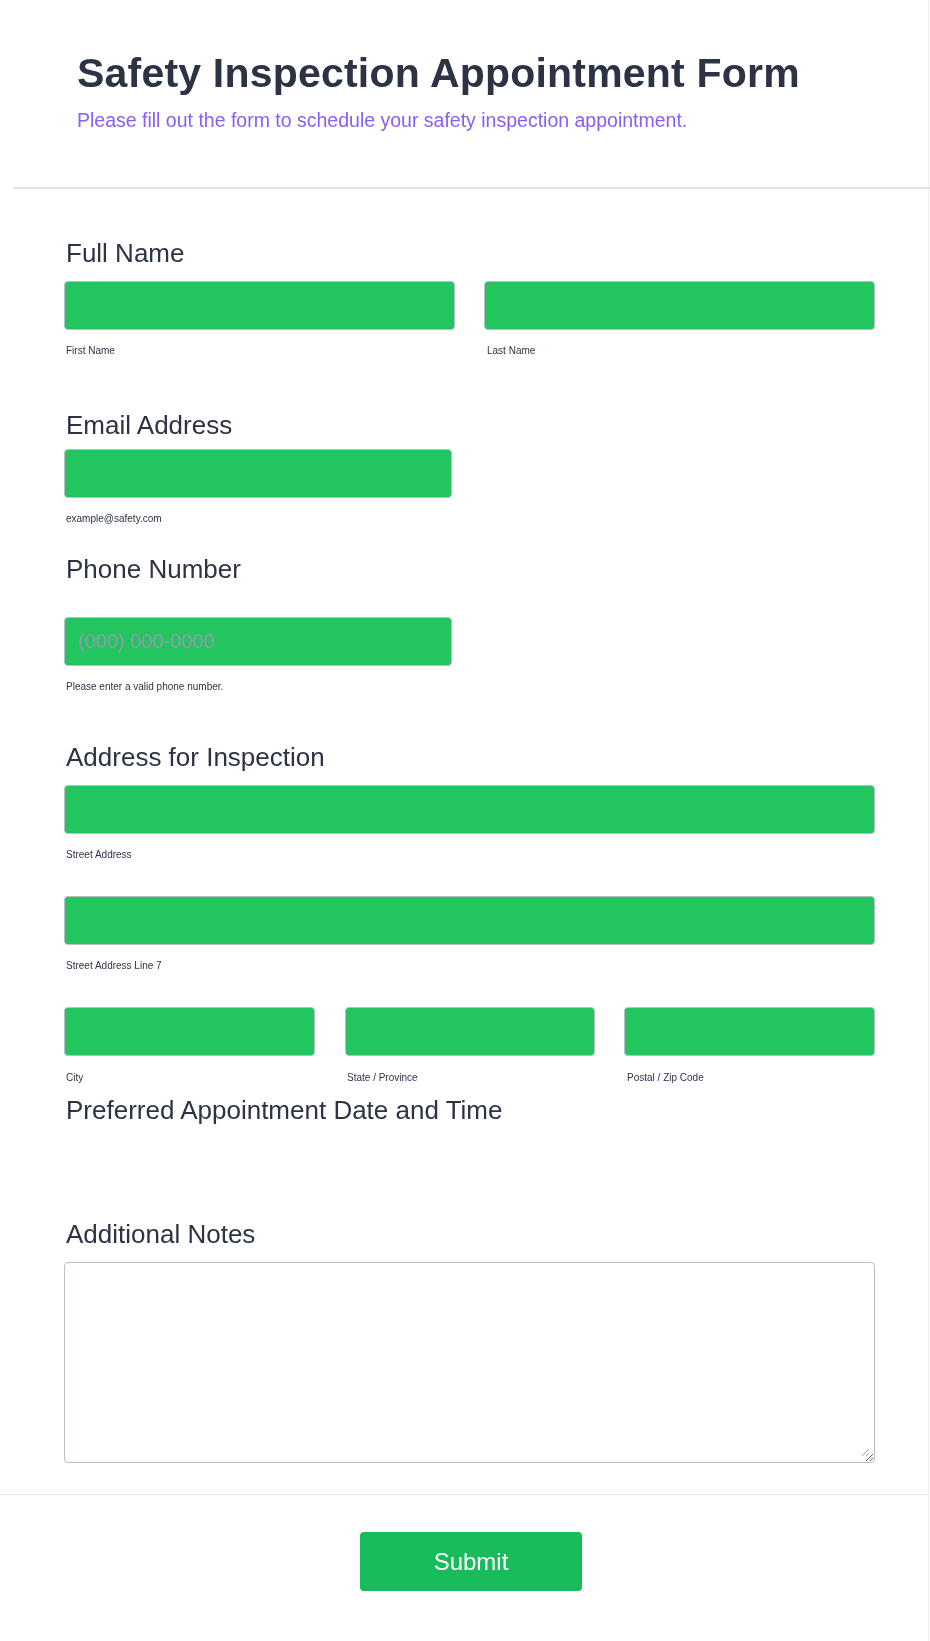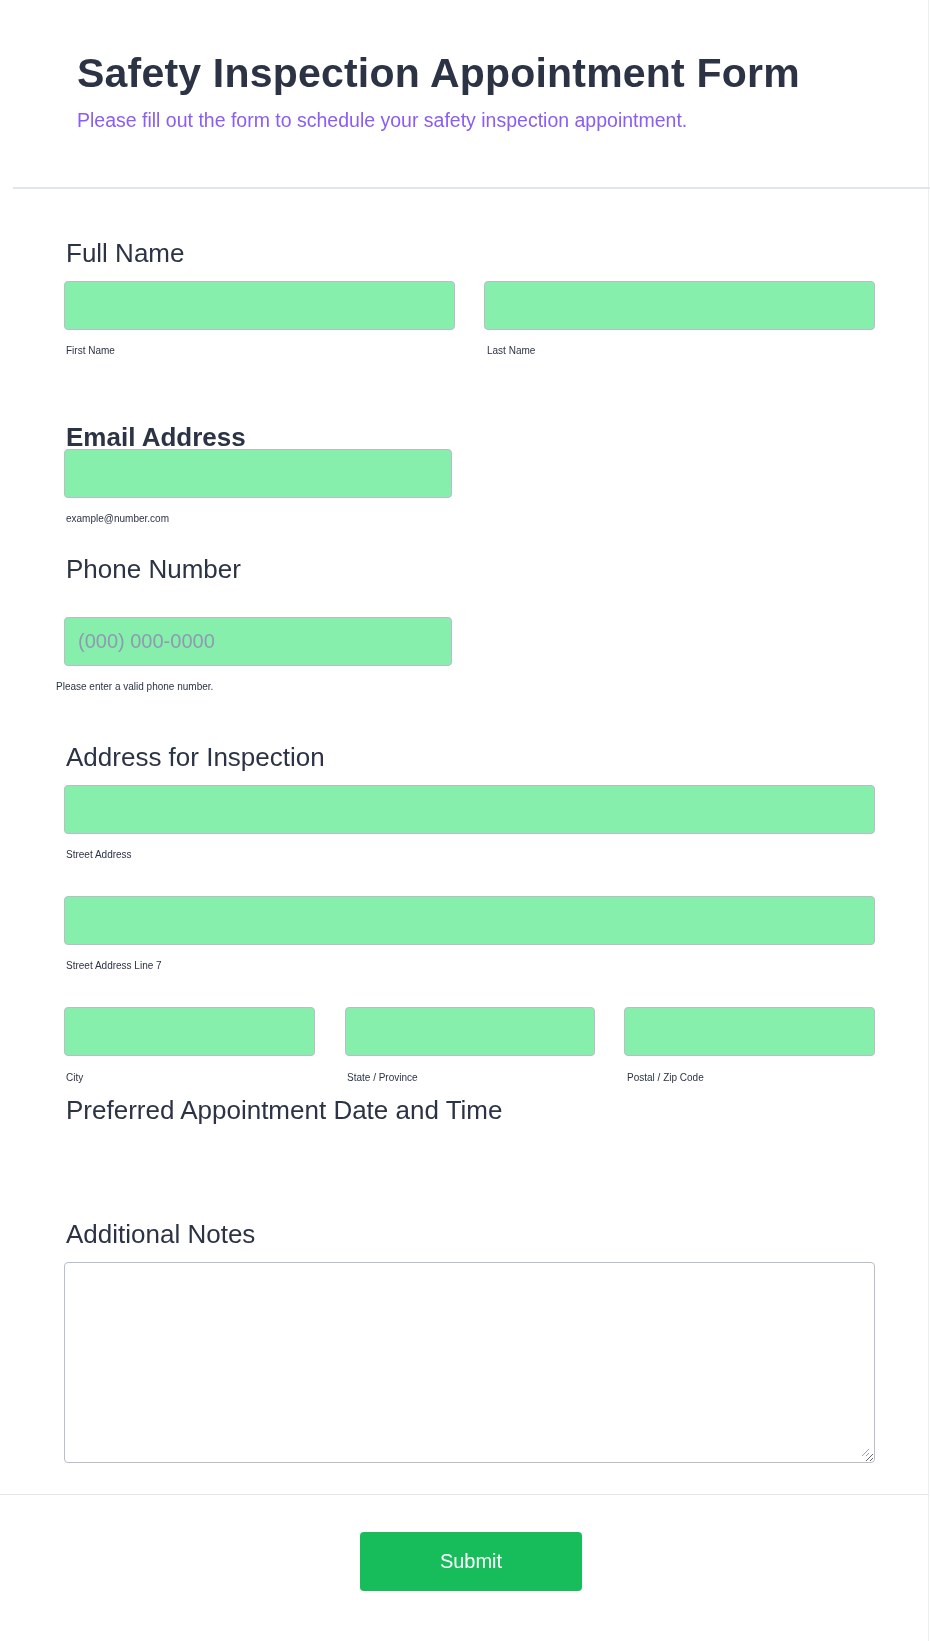--- a/index.html
+++ b/index.html
@@ -4,50 +4,50 @@
 <style>
   * { box-sizing: border-box; margin: 0; padding: 0; }
   html, body { width: 930px; height: 1641px; background: #ffffff; overflow: hidden; }
   body { font-family: "Liberation Sans", "DejaVu Sans", sans-serif; color: #2c3345; position: relative; }
   .page { position: absolute; left: 0; top: 0; width: 929px; height: 1641px; border-right: 1px solid #eceef3; background: #fff; }
   .header { position: absolute; left: 13px; top: 0; width: 929px; height: 189px; border-bottom: 2px solid #e3e5ec; padding-left: 48px; }
   .title { position: absolute; left: 64px; top: 50px; font-size: 41px; font-weight: 700; color: #2c3345; letter-spacing: 0.2px; white-space: nowrap; }
   .subtitle { position: absolute; left: 64px; top: 109px; font-size: 19.5px; color: #8b5cf6; white-space: nowrap; }
   .label { position: absolute; left: 66px; font-size: 26px; color: #2c3345; white-space: nowrap; }
   .sublabel { position: absolute; font-size: 10px; color: #2c3345; white-space: nowrap; }
-  .input { position: absolute; height: 49px; border: 1px solid #b8bdc9; border-radius: 4px; background: #86efac; font-family: "Liberation Sans", "DejaVu Sans", sans-serif; font-size: 20px; padding: 0 13px; color: #2c3345; outline: none; }
+  .input { position: absolute; height: 49px; border: 1px solid #b8bdc9; border-radius: 4px; background: #22c55e; font-family: "Liberation Sans", "DejaVu Sans", sans-serif; font-size: 20px; padding: 0 13px; color: #2c3345; outline: none; }
   .input::placeholder { color: #8e9bb0; }
   .textarea { position: absolute; left: 64px; top: 1262px; width: 811px; height: 201px; border: 1px solid #b8bdc9; border-radius: 4px; background: #fff; resize: both; outline: none; font-family: "Liberation Sans", sans-serif; font-size: 16px; padding: 10px; }
   .footer-line { position: absolute; left: 0; top: 1494px; width: 929px; height: 1px; background: #e3e5ec; }
-  .submit { position: absolute; left: 360px; top: 1532px; width: 222px; height: 59px; background: #18bd5b; border: none; border-radius: 4px; color: #ffffff; font-family: "Liberation Sans", "DejaVu Sans", sans-serif; font-size: 20px; cursor: pointer; }
+  .submit { position: absolute; left: 360px; top: 1532px; width: 222px; height: 59px; background: #18bd5b; border: none; border-radius: 4px; color: #ffffff; font-family: "Liberation Sans", "DejaVu Sans", sans-serif; font-size: 24px; cursor: pointer; }
   .resize-grip { position: absolute; left: 860px; top: 1447px; width: 10px; height: 10px; pointer-events: none; }
 </style>
 </head>
 <body>
 
 <div class="page">
 
   <div class="header">
     <h1 class="title">Safety Inspection Appointment Form</h1>
     <p class="subtitle">Please fill out the form to schedule your safety inspection appointment.</p>
   </div>
 
   <div class="label" style="top:238px;">Full Name</div>
   <input class="input" style="left: 64px; top: 281px; width: 391px;" type="text" value="">
   <div class="sublabel" style="left:66px; top:345px;">First Name</div>
   <input class="input" style="left: 484px; top: 281px; width: 391px;" type="text" value="">
   <div class="sublabel" style="left:487px; top:345px;">Last Name</div>
 
-  <div class="label" style="top:422px;font-weight:bold;">Email Address</div>
+  <div class="label" style="top:410px;">Email Address</div>
   <input class="input" style="left: 64px; top: 449px; width: 388px;" type="email" value="">
-  <div class="sublabel" style="left:66px; top:513px;">example@number.com</div>
+  <div class="sublabel" style="left:66px; top:513px;">example@safety.com</div>
 
   <div class="label" style="top:554px;text-align:center;">Phone Number</div>
   <input class="input" style="left: 64px; top: 617px; width: 388px;" type="tel" placeholder="(000) 000-0000">
-  <div class="sublabel" style="left:56px; top:681px;">Please enter a valid phone number.</div>
+  <div class="sublabel" style="left:66px; top:681px;">Please enter a valid phone number.</div>
 
   <div class="label" style="top:742px;">Address for Inspection</div>
   <input class="input" style="left: 64px; top: 785px; width: 811px;" type="text" value="">
   <div class="sublabel" style="left:66px; top:849px;">Street Address</div>
 
   <input class="input" style="left: 64px; top: 896px; width: 811px;" type="text" value="">
   <div class="sublabel" style="left:66px; top:960px;">Street Address Line 7</div>
 
   <input class="input" style="left: 64px; top: 1007px; width: 251px;" type="text" value="">
   <div class="sublabel" style="left:66px; top:1072px;">City</div>

